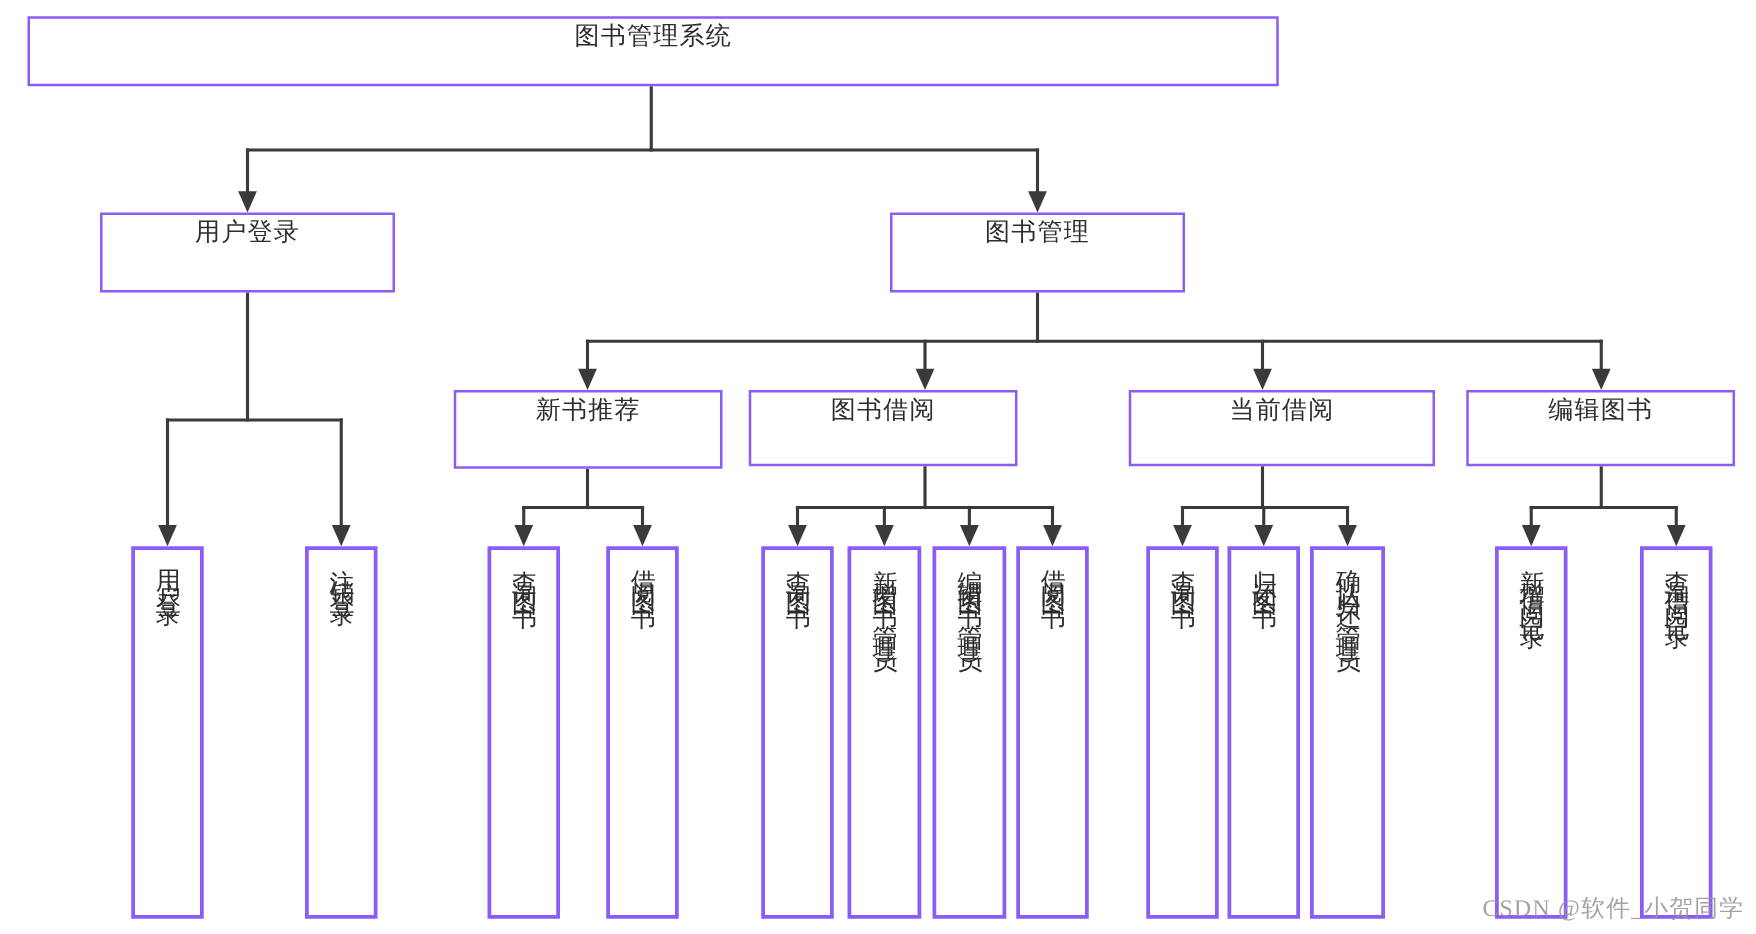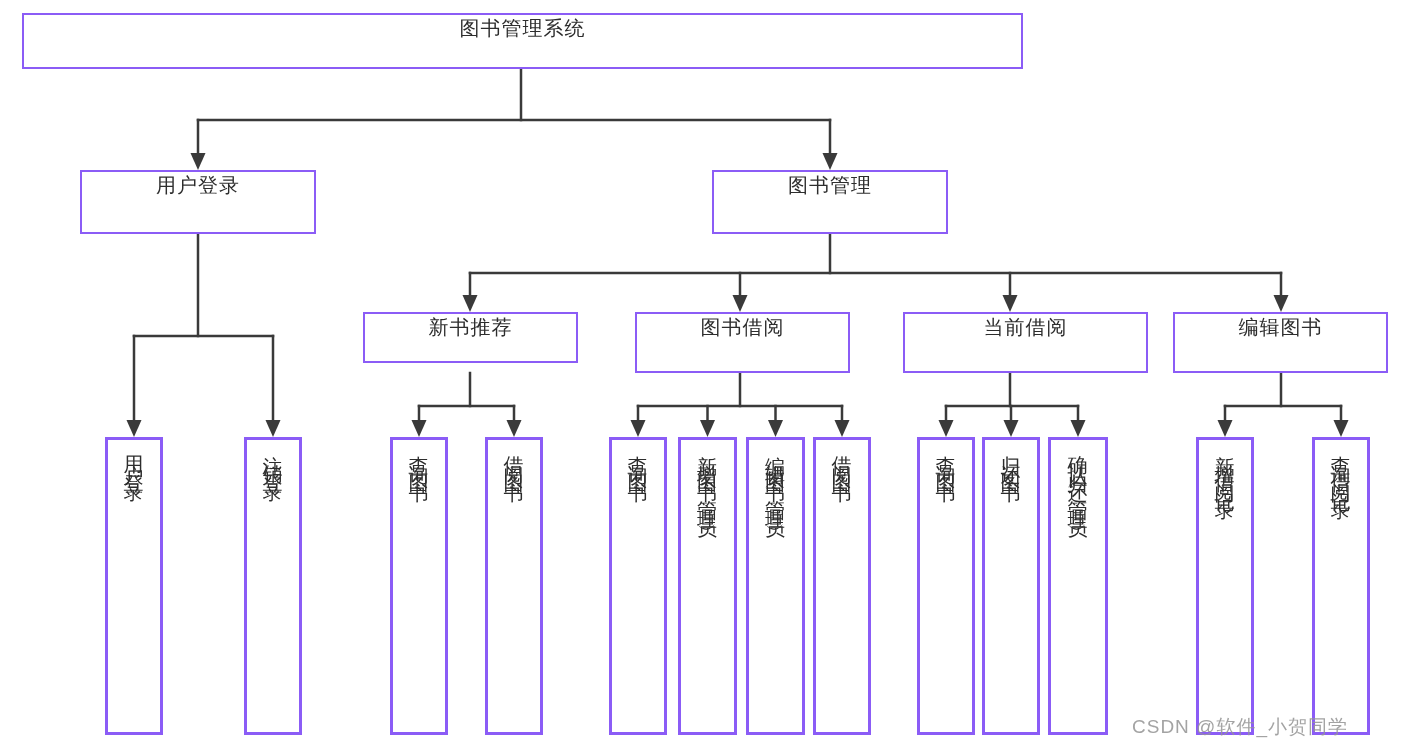--- a/index.html
+++ b/index.html
@@ -5,22 +5,22 @@
   html,body{margin:0;padding:0;background:#ffffff;}
   body{font-family:"Liberation Sans","DejaVu Sans",sans-serif;}
   .canvas{position:relative;width:1405px;height:747px;background:#ffffff;overflow:hidden;}
   .connectors{position:absolute;left:0;top:0;width:1405px;height:747px;pointer-events:none;}
   .box{position:absolute;box-sizing:border-box;background:#ffffff;border:2px solid #8b5cf6;
        display:flex;align-items:flex-start;justify-content:center;color:#2d2d2d;z-index:2;}
   .box.h .label{font-size:20px;letter-spacing:1px;white-space:nowrap;}
   .box.v{border-width:3px;}
   .box.v .label{writing-mode:vertical-lr;text-orientation:mixed;font-size:20px;
                 letter-spacing:9px;line-height:1;white-space:nowrap;}
-  .watermark{position:absolute;left:1132px;top:714px;font-size:19px;letter-spacing:1px;
-             color:rgba(150,150,150,0.88);z-index:6;white-space:nowrap;}
+  .watermark{position:absolute;left:1186px;top:714px;font-size:19px;letter-spacing:1px;
+             color:rgba(150,150,150,0.88);z-index:6;white-space:nowrap;font-family:Liberation Serif, serif;}
   svg line{stroke:#3a3a3a;stroke-width:2.5;stroke-linecap:square;}
   svg polygon{fill:#3a3a3a;}
 </style>
 </head>
 <body>
 
 <div class="canvas">
 
   <svg class="connectors" viewBox="0 0 1405 747" xmlns="http://www.w3.org/2000/svg">
 
@@ -88,24 +88,24 @@
     <span class="label">图书管理系统</span>
   </div>
 
   <div class="box h" style="left:80px;top:170px;width:236px;height:64px">
     <span class="label">用户登录</span>
   </div>
   <div class="box h" style="left:712px;top:170px;width:236px;height:64px">
     <span class="label">图书管理</span>
   </div>
 
-  <div class="box h" style="left:363px;top:312px;width:215px;height:51px">
+  <div class="box h" style="left:363px;top:312px;width:215px;height:63px">
     <span class="label">新书推荐</span>
   </div>
-  <div class="box h" style="left:635px;top:312px;width:215px;height:61px">
+  <div class="box h" style="left:599px;top:312px;width:215px;height:61px">
     <span class="label">图书借阅</span>
   </div>
   <div class="box h" style="left:903px;top:312px;width:245px;height:61px">
     <span class="label">当前借阅</span>
   </div>
   <div class="box h" style="left:1173px;top:312px;width:215px;height:61px">
     <span class="label">编辑图书</span>
   </div>
 
   <div class="box v" style="left:105px;top:437px;width:58px;height:298px">

